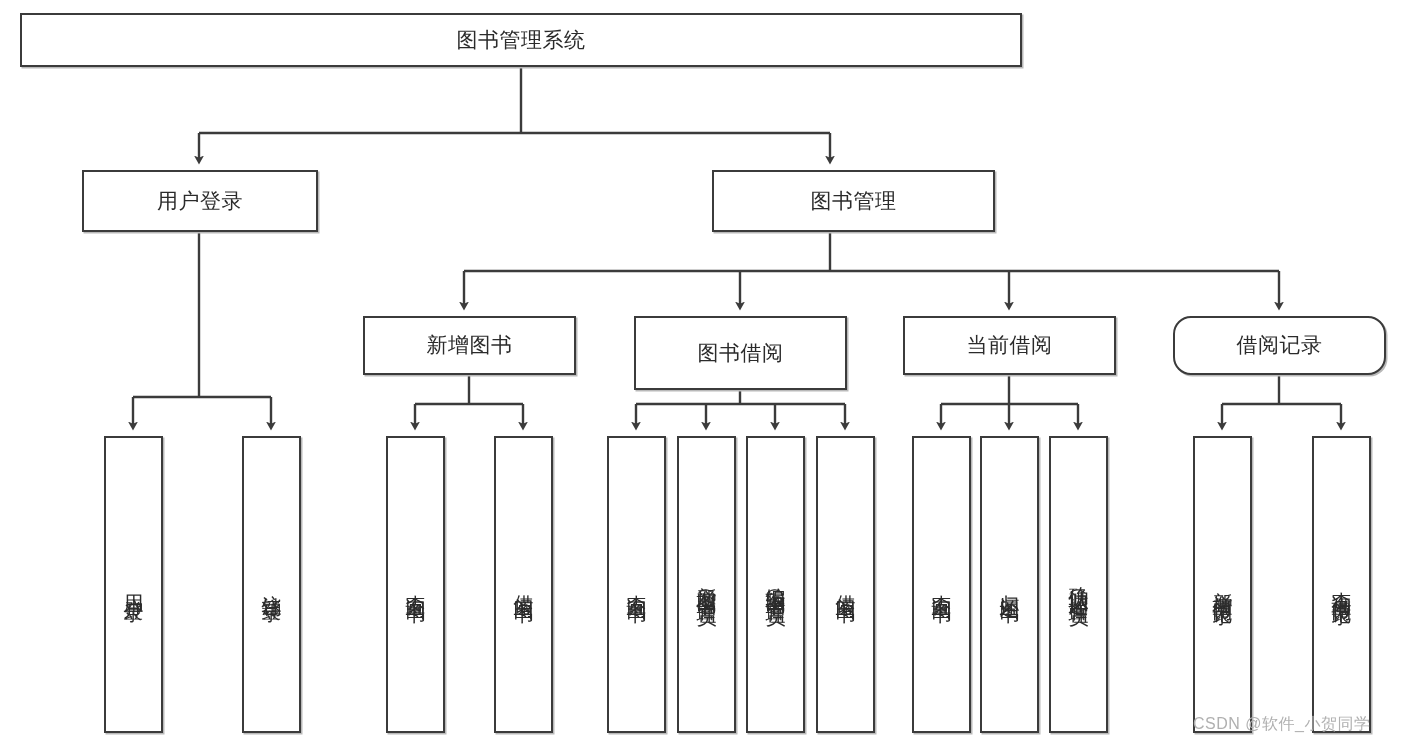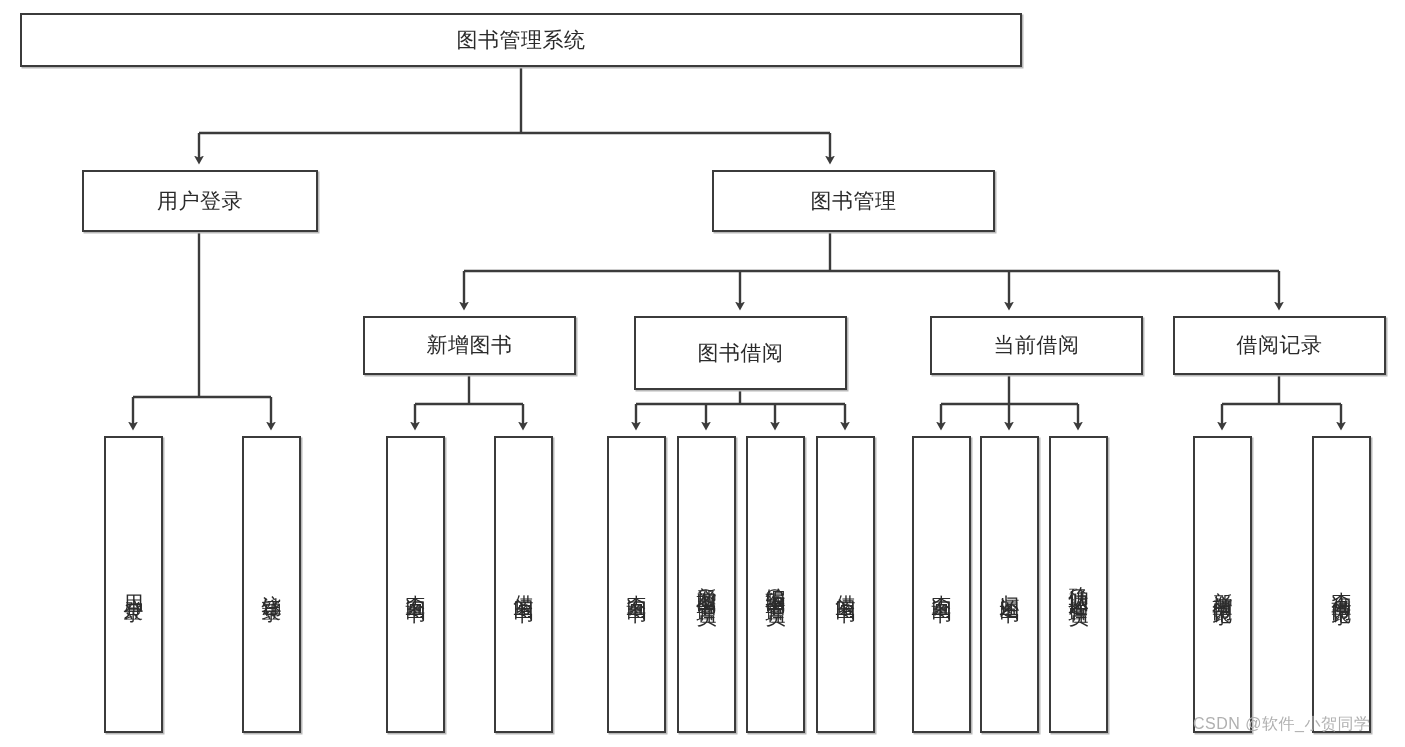--- a/index.html
+++ b/index.html
@@ -131,25 +131,25 @@
   </div>
 
   <div class="node-box" style="left:363px; top:316px; width:213px; height:59px;">
     <span class="node-label">新增图书</span>
   </div>
 
   <div class="node-box" style="left:634px; top:316px; width:213px; height:74px;">
     <span class="node-label">图书借阅</span>
   </div>
 
-  <div class="node-box" style="left:903px; top:316px; width:213px; height:59px;margin-left:27px;">
+  <div class="node-box" style="left:903px; top:316px; width:213px; height:59px;">
     <span class="node-label">当前借阅</span>
   </div>
 
-  <div class="node-box" style="left:1173px; top:316px; width:213px; height:59px;">
+  <div class="node-box" style="left:1173px; top:316px; width:213px; height:59px;border-radius:18px;">
     <span class="node-label">借阅记录</span>
   </div>
 
   <div class="node-box vertical" style="left:104px; top:436px; width:59px; height:297px;">
     <span class="node-label">用户登录</span>
   </div>
 
   <div class="node-box vertical" style="left:242px; top:436px; width:59px; height:297px;">
     <span class="node-label">注销登录</span>
   </div>

